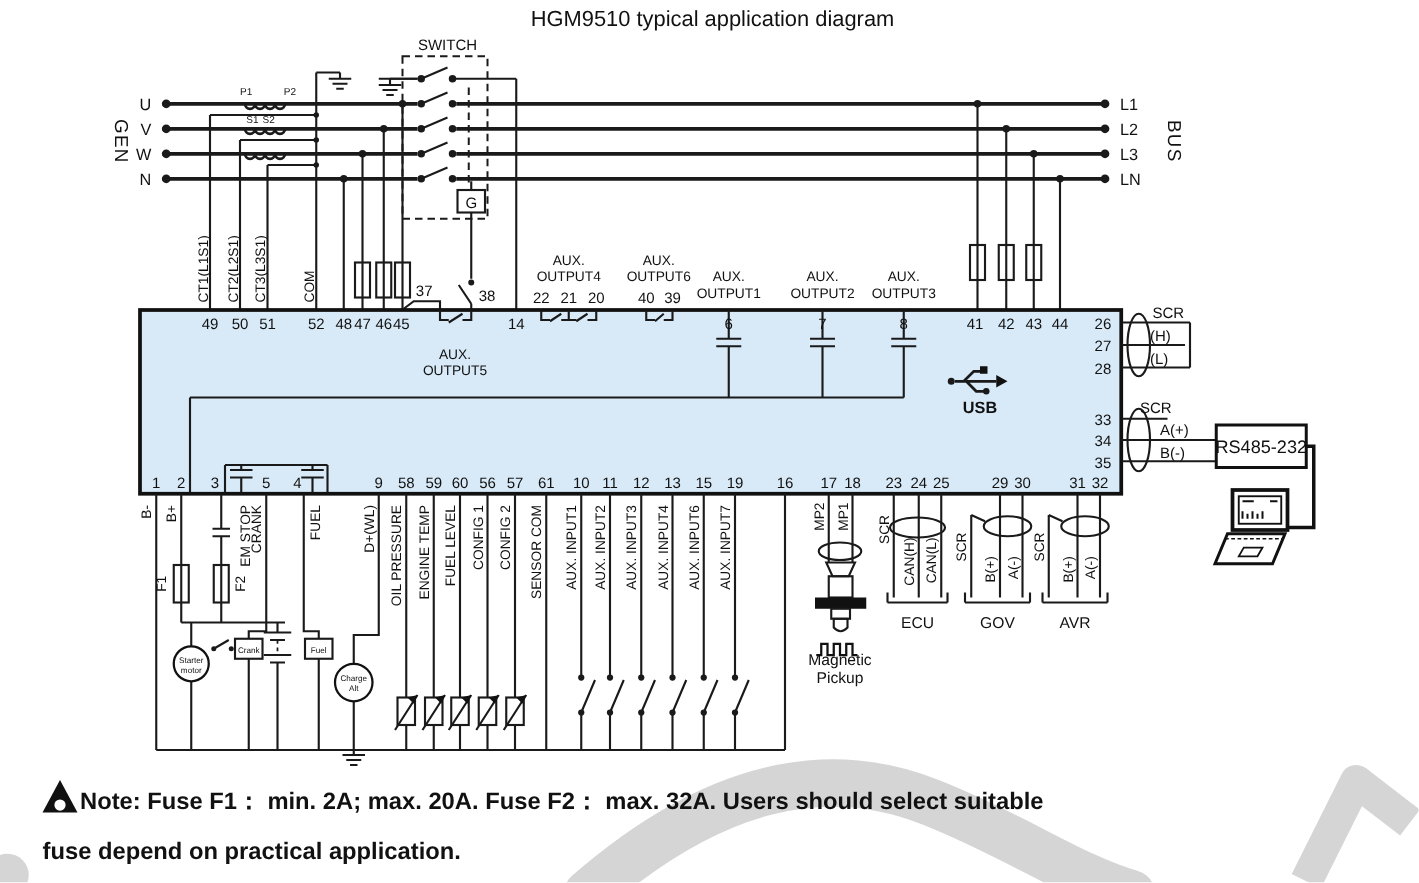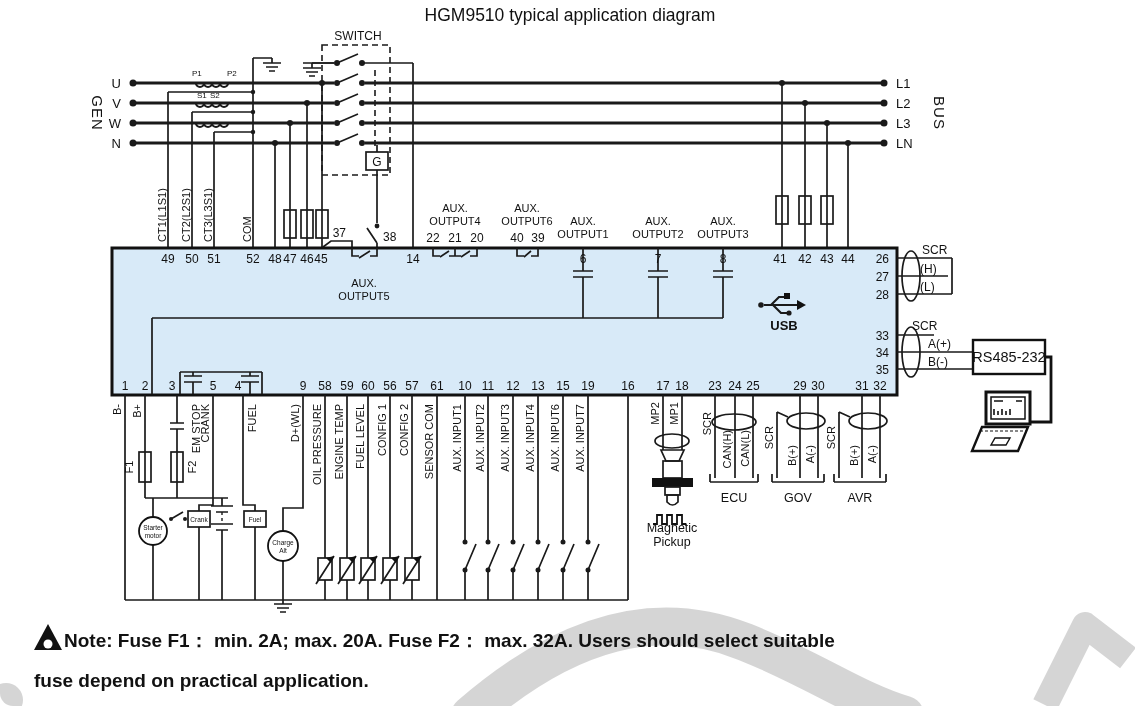--- a/index.html
+++ b/index.html
@@ -1,16 +1,16 @@
 <!DOCTYPE html>
 <html><head>
 <meta charset="utf-8">
 <style>
   html,body{margin:0;padding:0;background:#fff;}
-  .stage{position:relative;width:1135px;height:706px;background:#fff;overflow:hidden;border-radius:13px;}
+  .stage{position:relative;width:1135px;height:706px;background:#fff;overflow:hidden;}
   svg{font-family:"Liberation Sans","DejaVu Sans",sans-serif;}
   svg text{fill:#111;}
   .w{stroke:#1a1a1a;stroke-width:1.7;fill:none;}
   .w2{stroke:#1a1a1a;stroke-width:2.2;fill:none;}
   .w3{stroke:#1a1a1a;stroke-width:3;fill:none;}
   .dash{stroke:#1a1a1a;stroke-width:1.6;fill:none;stroke-dasharray:6 4;}
   .dot{fill:#1a1a1a;stroke:none;}
   .box{stroke:#1a1a1a;stroke-width:1.7;fill:none;}
   .boxw{stroke:#1a1a1a;stroke-width:1.7;fill:#fff;}
   .blk{fill:#111;stroke:none;}

